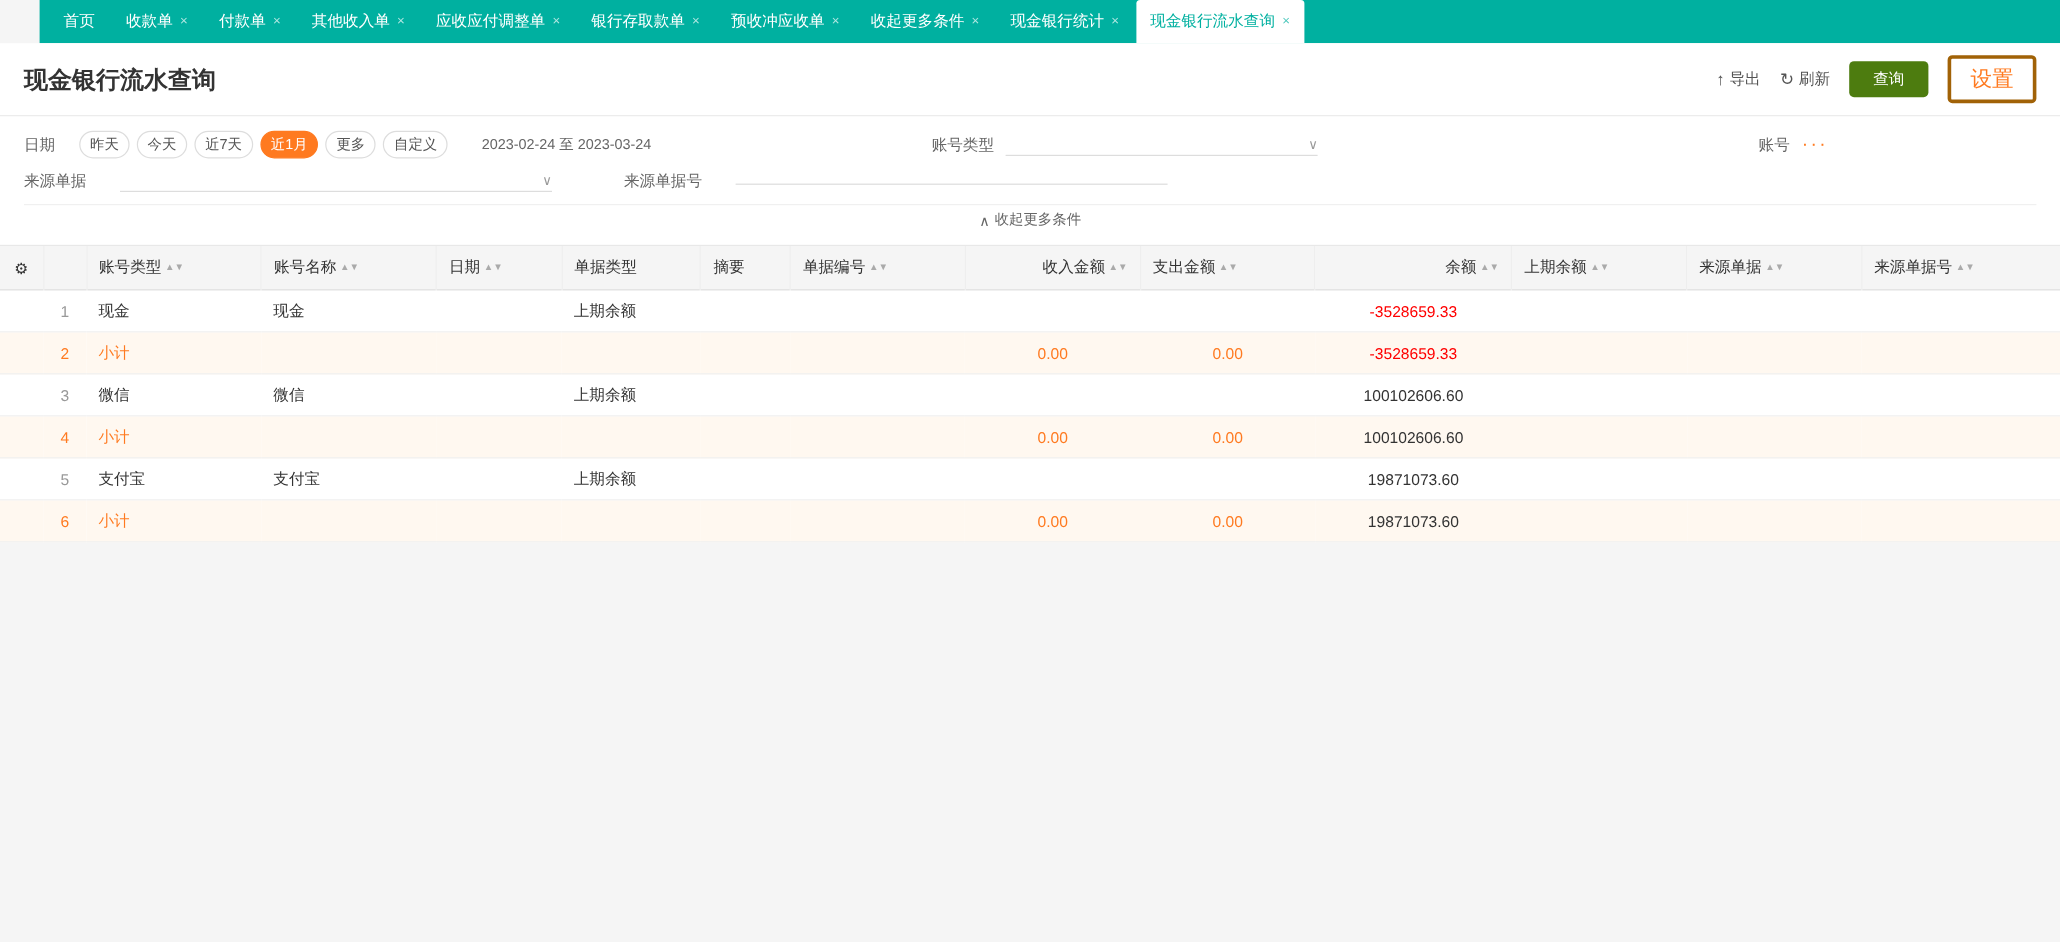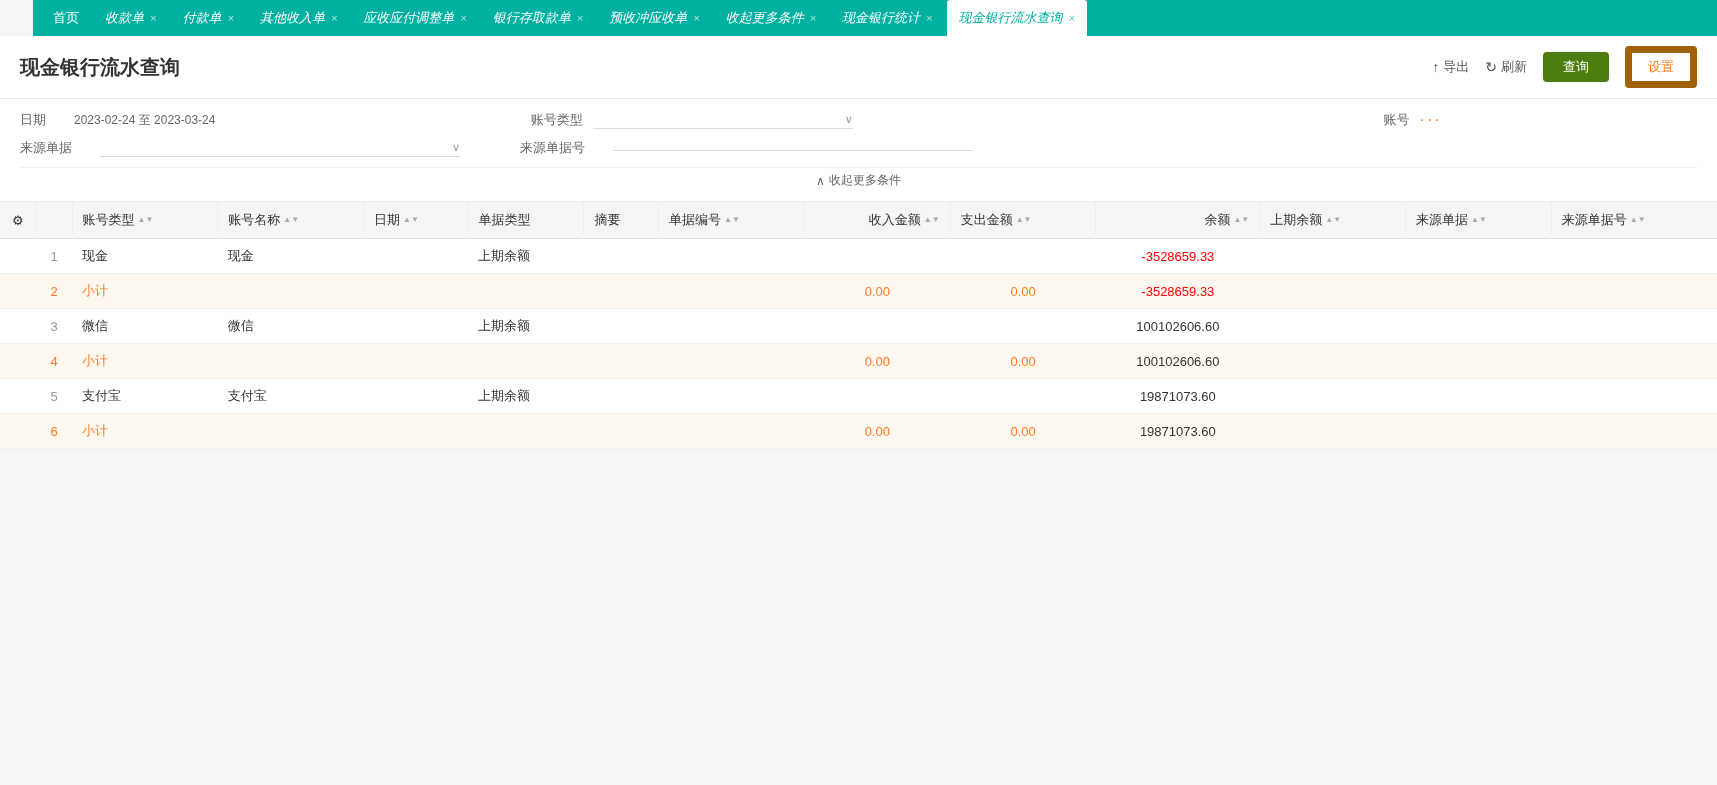--- a/index.html
+++ b/index.html
@@ -19,21 +19,20 @@
     .nav-tab {
       display: flex;
       align-items: center;
       padding: 0 12px;
       height: 36px;
       color: #fff;
       font-size: 13px;
       cursor: pointer;
       white-space: nowrap;
       border-radius: 3px 3px 0 0;
-      font-style: italic;
     }
     .nav-tab.active {
       background: #fff;
       color: #00b0a0;
     }
     .nav-tab .close-x {
       margin-left: 6px;
       font-size: 11px;
       opacity: 0.7;
     }
@@ -79,25 +78,25 @@
       color: #fff;
       border: none;
       padding: 6px 20px;
       border-radius: 4px;
       cursor: pointer;
       font-size: 13px;
     }
     .btn-settings {
       background: #fff;
       color: #ff7a20;
-      border: 7px solid #a16207;
+      border: 3px solid #a16207;
       padding: 5px 16px;
       border-radius: 4px;
       cursor: pointer;
-      font-size: 13px;
+      font-size: 18px;
     }
 
     
     .filter-area {
       background: #fff;
       padding: 12px 20px 8px;
       border-bottom: 1px solid #e8e8e8;
     }
     .filter-row {
       display: flex;
@@ -294,20 +293,28 @@
       <span>刷新</span>
     </div>
     <button class="btn-query">查询</button>
     <button class="btn-settings">设置</button>
   </div>
 </div>
 
 <div class="filter-area">
   <div class="filter-row">
     <span class="filter-label">日期</span>
+    <div class="filter-date-btns">
+      <button class="date-btn">昨天</button>
+      <button class="date-btn">今天</button>
+      <button class="date-btn">近7天</button>
+      <button class="date-btn active">近1月</button>
+      <button class="date-btn">更多</button>
+      <button class="date-btn">自定义</button>
+    </div>
     <div style="margin-left: 4px; display:flex; flex-direction:column;">
       <span class="date-range">2023-02-24 至 2023-03-24</span>
     </div>
 
     <div style="flex:1; display:flex; justify-content:space-around; align-items:center; gap:20px; margin-left: 40px;">
       <div style="display:flex; align-items:center; gap:10px;">
         <span class="filter-label">账号类型</span>
         <div class="filter-select" style="min-width:260px;">
           <span class="filter-select-label"></span>
           <span class="chevron-down">∨</span>

